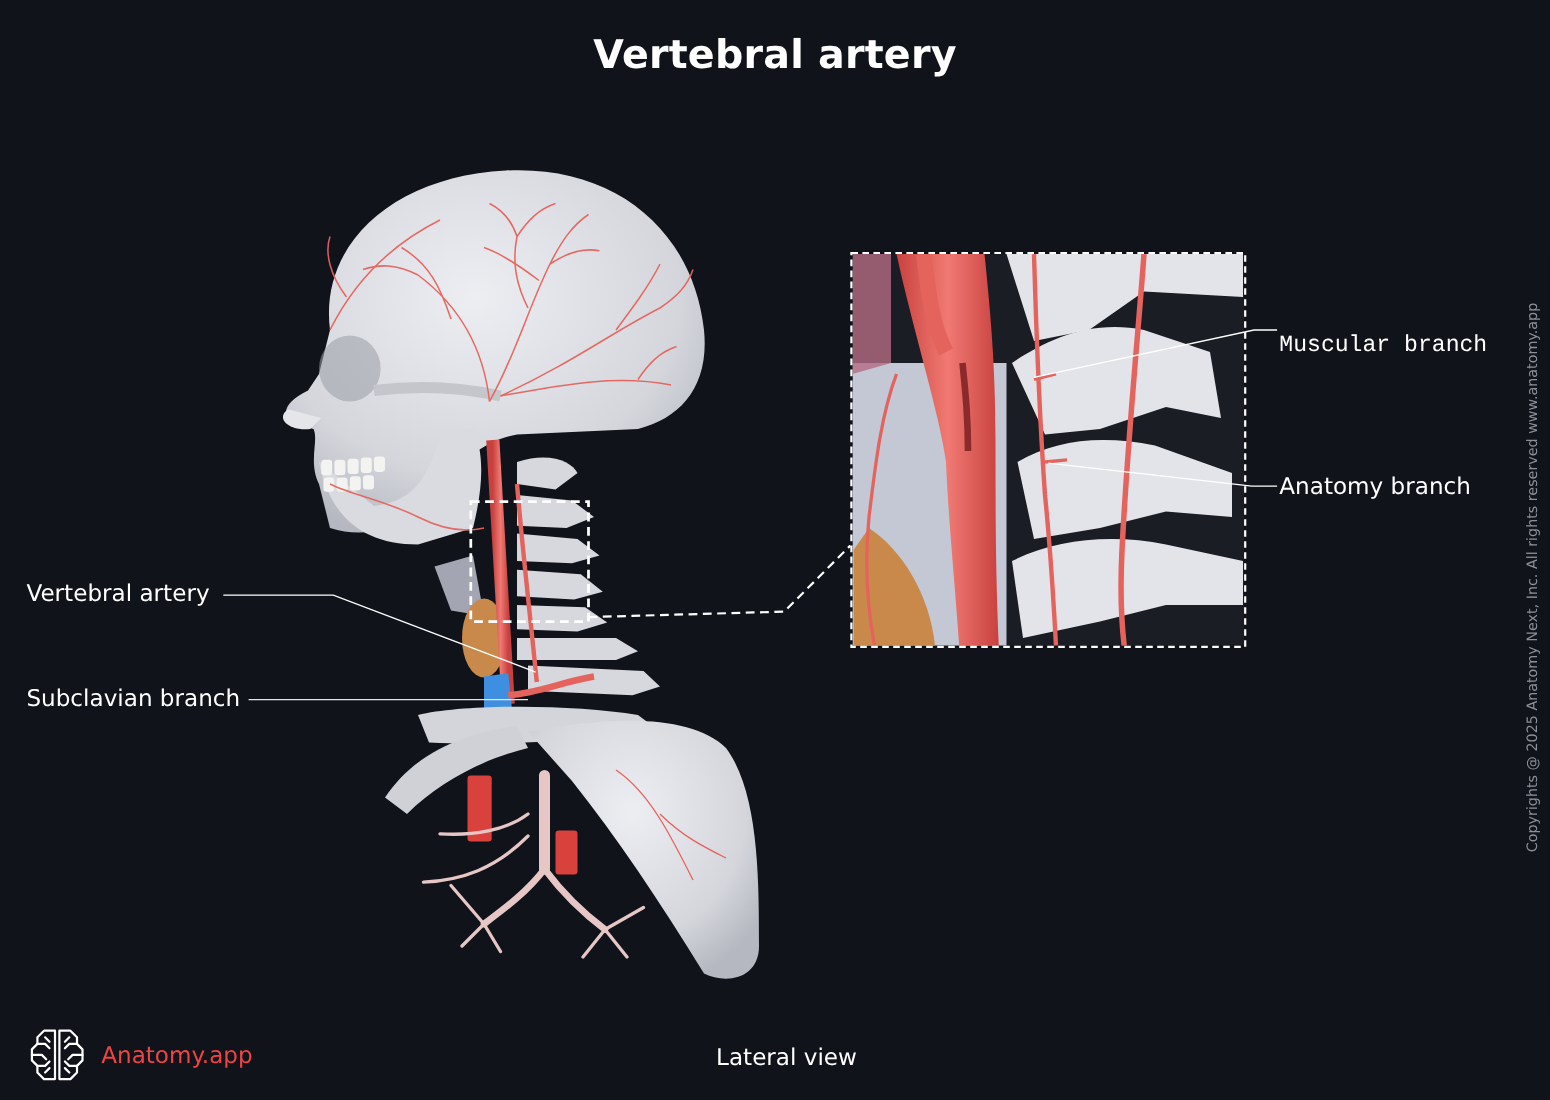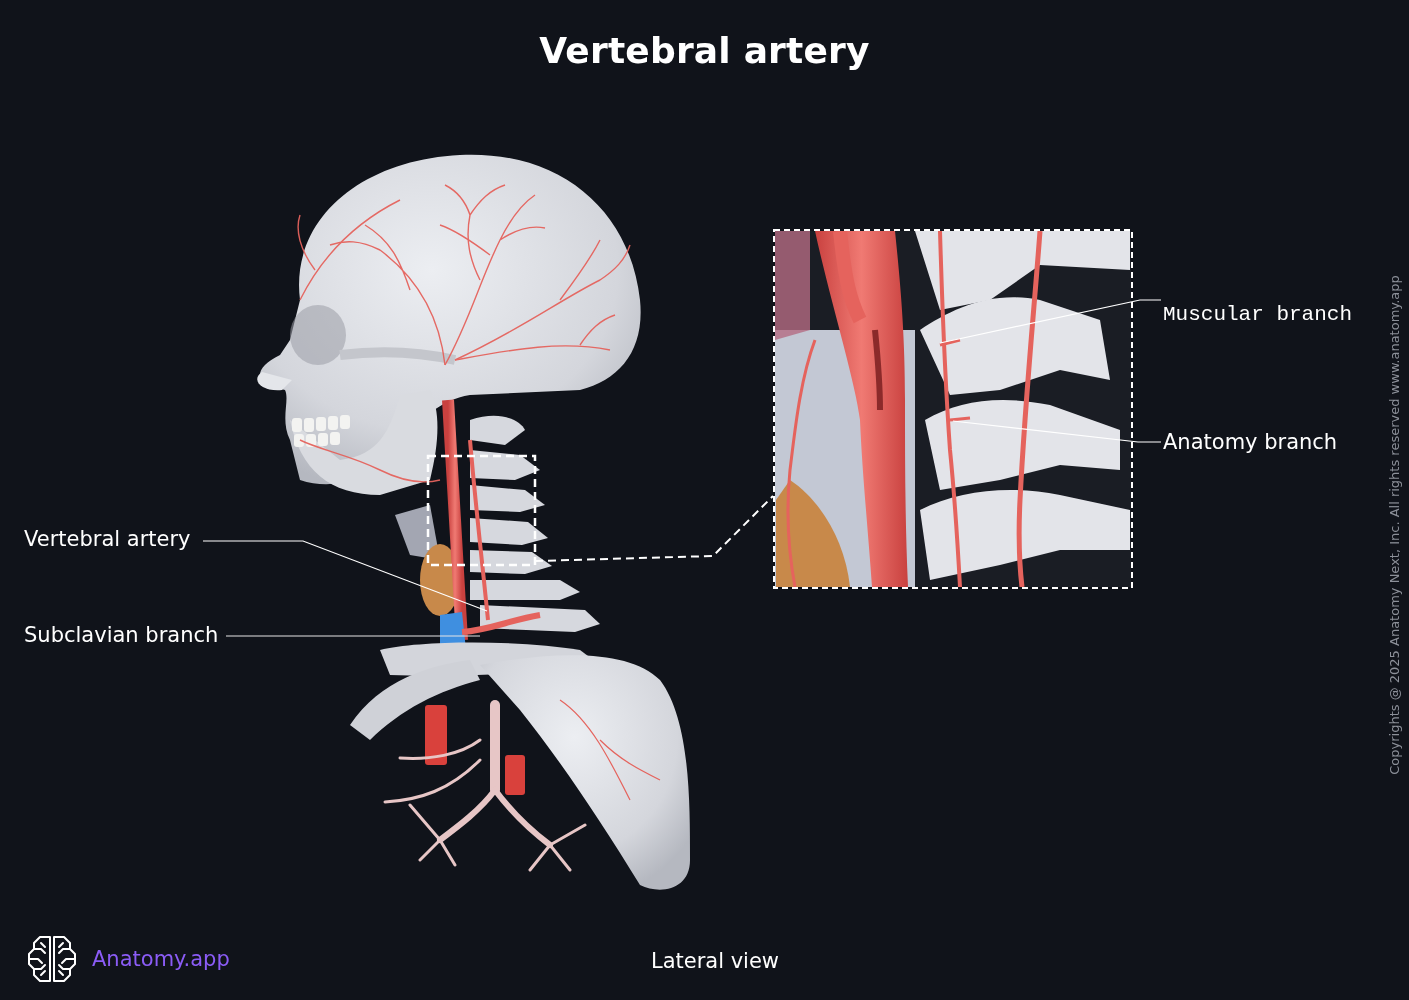--- a/index.html
+++ b/index.html
@@ -21,21 +21,21 @@
     .view-label {
       position: absolute; left: 0; width: 1430px; top: 949px;
       text-align: center; font-size: 21px;
     }
     .copyright {
       position: absolute; left: 1394px; top: 525px;
       transform: translate(-50%, -50%) rotate(-90deg);
       font-size: 13px; color: #8c9099; white-space: nowrap;
     }
     .logo { position: absolute; left: 26px; top: 934px; display: flex; align-items: center; }
-    .logo-text { font-size: 21px; margin-left: 14px; color: #8b5cf6; }
+    .logo-text { font-size: 21px; margin-left: 14px; color: #ef4444; }
     svg.overlay { position: absolute; left: 0; top: 0; }
     .art { position: absolute; left: 0; top: 0; }
   </style>
 </head>
 <body>
 
 <svg class="art" width="1409" height="1000" viewBox="0 0 1409 1000">
   <defs>
     <radialGradient id="boneGrad" cx="0.45" cy="0.35" r="0.7">
       <stop offset="0" stop-color="#eceef2"></stop>

